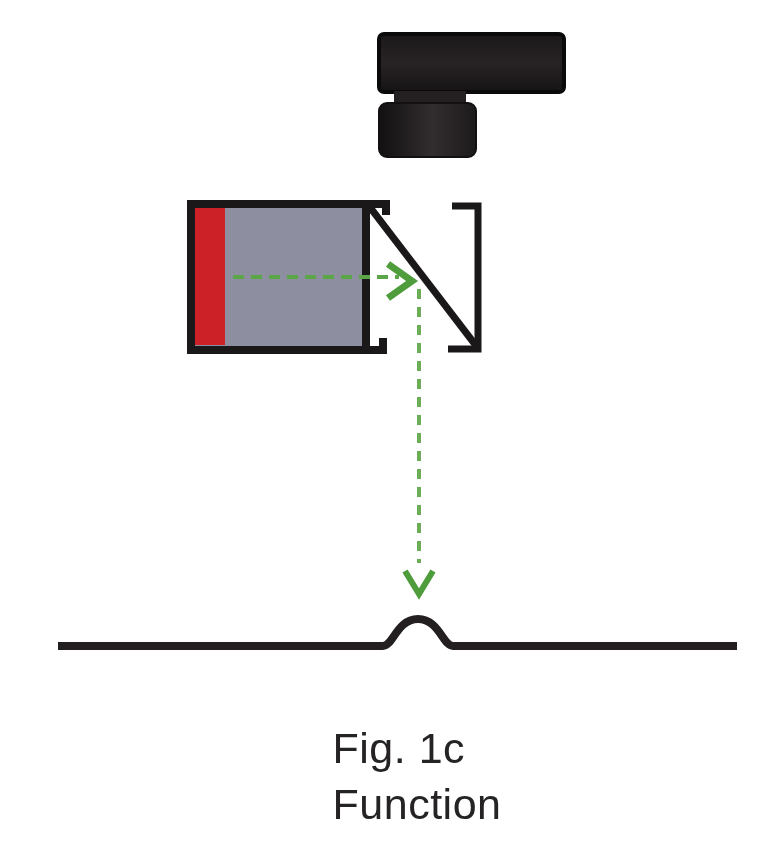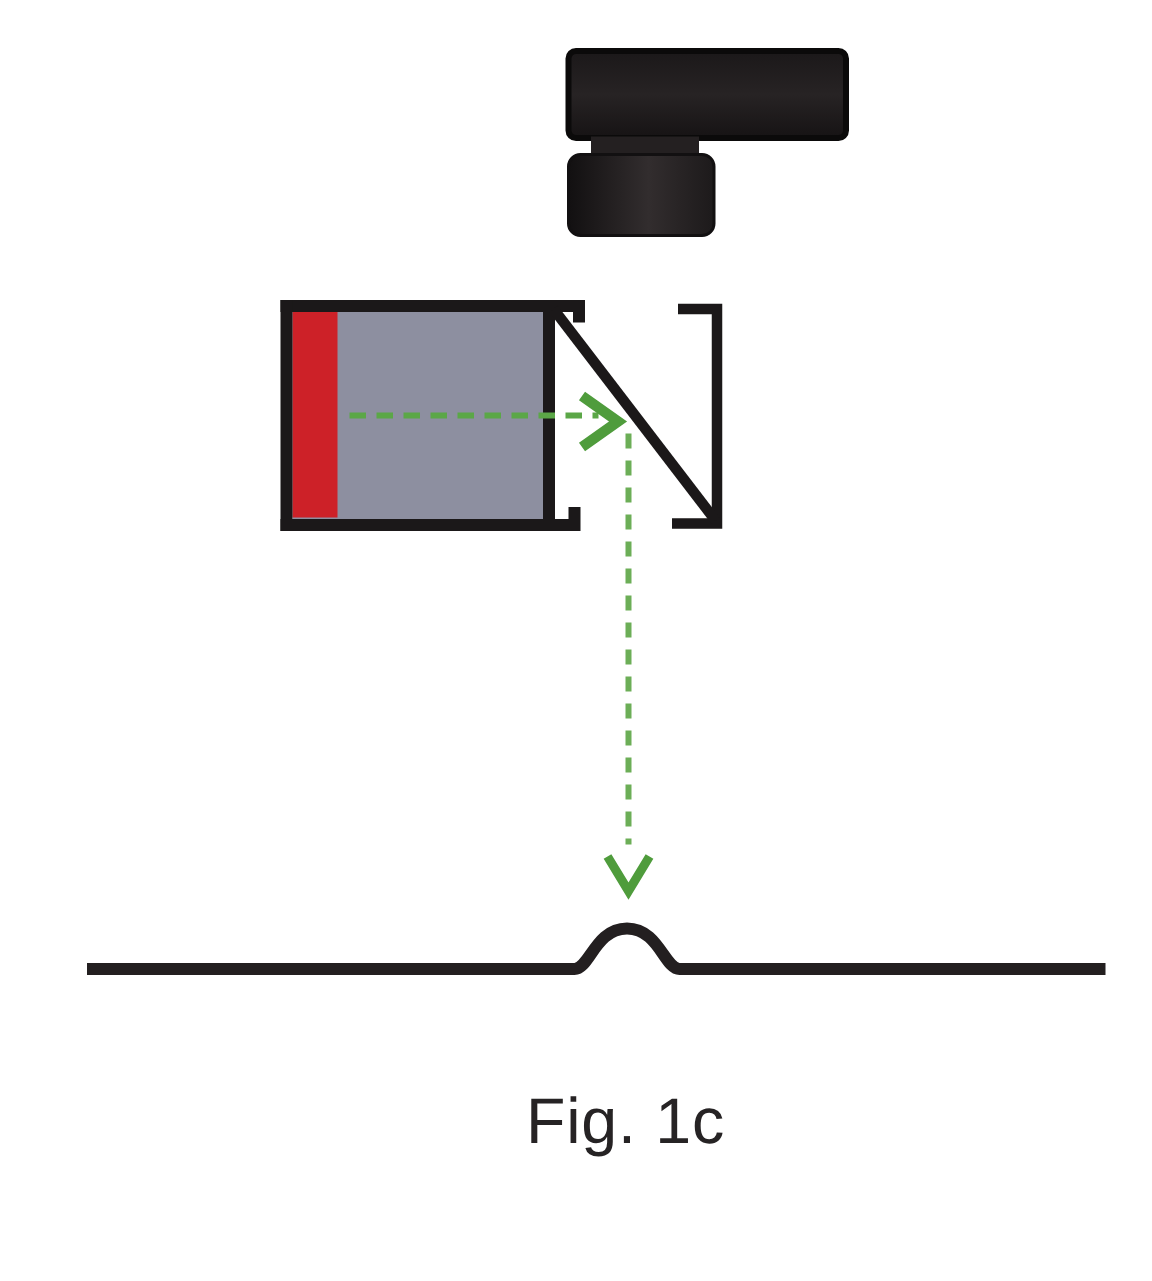--- a/index.html
+++ b/index.html
@@ -80,15 +80,16 @@
       <path d="M388,264 L412,281 L388,298" fill="none" stroke="#4f9c3c" stroke-width="7"></path>
       <line x1="419" y1="289" x2="419" y2="563" stroke="#6cae57" stroke-width="4" stroke-dasharray="10 8"></line>
       <path d="M405,571 L419,594 L433,571" fill="none" stroke="#4f9c3c" stroke-width="6"></path>
     </g>
 
     <path d="M58,646 H383 C393,646 397,619 418,619 C439,619 443,646 453,646 H737" fill="none" stroke="#231f20" stroke-width="8" stroke-linejoin="round"></path>
   </svg>
 
   <div class="caption">
     <div>Fig. 1c</div>
+    <div>Function</div>
   </div>
 
 </div>
 
 </body></html>

